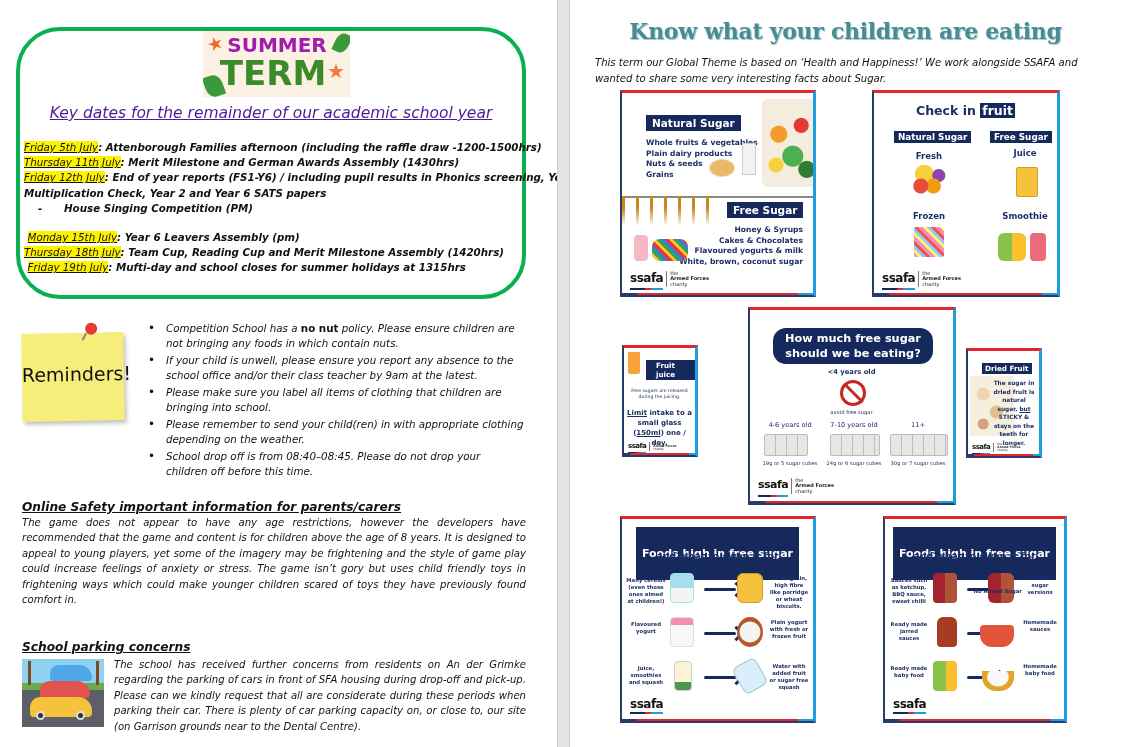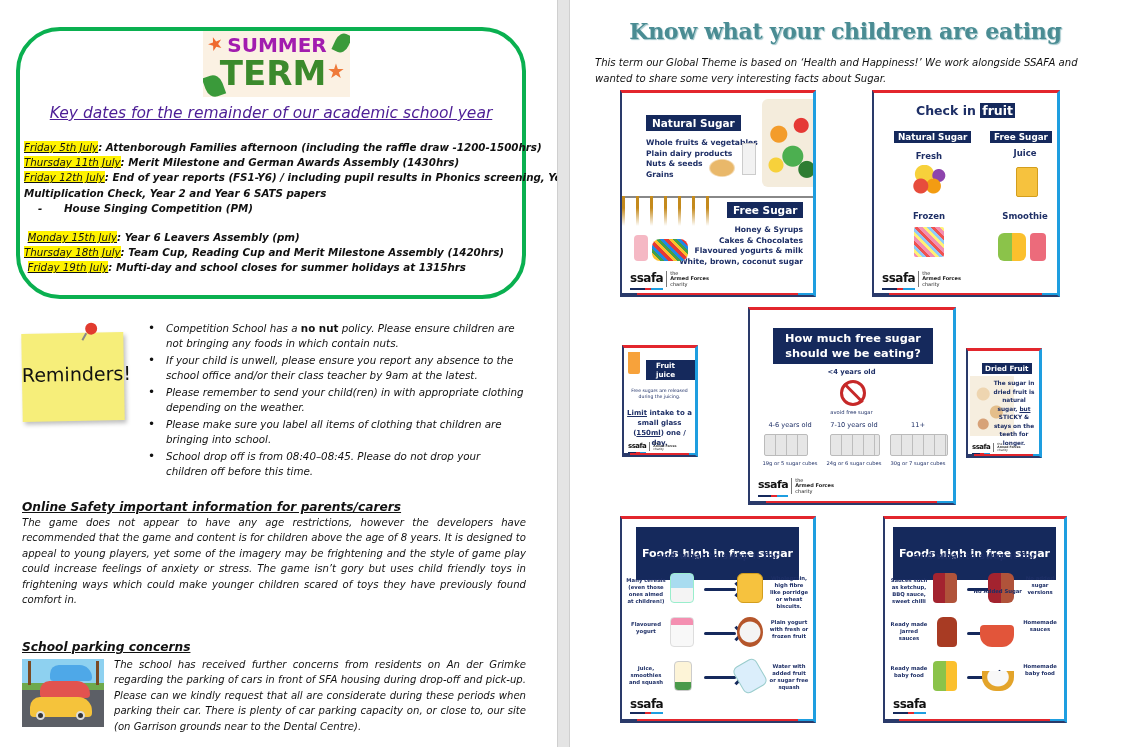--- a/index.html
+++ b/index.html
@@ -90,21 +90,21 @@
   
   .cardB { left: 302px; top: 90px; width: 188px; height: 207px; }
   .cardB .title { position: absolute; left: 0; right: 0; top: 10px; text-align: center; font-size: 12.5px; font-weight: bold; }
   .cardB .title .tag { font-size: 12.5px; padding: 0 2px; }
   .cardB .colhead { position: absolute; top: 38px; font-size: 8.8px; padding: 1px 4px; }
   .cardB .lbl { position: absolute; font-size: 8.5px; font-weight: bold; text-align: center; width: 70px; }
   .cardB .ic { position: absolute; border-radius: 6px; }
 
   
   .cardC { left: 178px; top: 307px; width: 208px; height: 198px; }
-  .cardC .hd { position: absolute; left: 23px; top: 18px; width: 160px; text-align: center; font-size: 11.3px; line-height: 15px; padding: 3px 4px; }
+  .cardC .hd { position: absolute; left: 23px; top: 18px; width: 160px; text-align: center; font-size: 11.3px; line-height: 15px; padding: 3px 4px; border-radius: 13px; }
   .cardC .lt4 { position: absolute; left: 0; right: 0; top: 58px; text-align: center; font-size: 6.8px; font-weight: bold; }
   .cardC .ban { position: absolute; left: 90px; top: 70px; width: 26px; height: 26px; border: 3px solid #c62828; border-radius: 50%; }
   .cardC .ban::after { content: ""; position: absolute; left: 9px; top: -3px; width: 3px; height: 26px; background: #c62828; transform: rotate(-45deg); }
   .cardC .avoid { position: absolute; left: 0; right: 0; top: 99px; text-align: center; font-size: 5.2px; }
   .cardC .age { position: absolute; top: 111px; font-size: 6.6px; font-weight: normal; width: 64px; text-align: center; }
   .cardC .cubes { position: absolute; top: 124px; height: 22px; width: 52px; background: repeating-linear-gradient(to right, #e6e6e6 0 10px, #bdbdbd 10px 11px); border: 1px solid #bbb; border-radius: 2px; }
   .cardC .amt { position: absolute; top: 150px; font-size: 5.2px; width: 64px; text-align: center; }
 
   
   .cardD { left: 52px; top: 345px; width: 76px; height: 112px; }
@@ -170,22 +170,22 @@
 
   <div class="sticky">
     <span class="pin-stem"></span>
     <span class="pin"></span>
     <div class="label">Reminders!</div>
   </div>
 
   <ul class="reminders">
     <li><span>Competition School has a </span><b>no nut</b><span> policy. Please ensure children are not bringing any foods in which contain nuts.</span></li>
     <li><span>If your child is unwell, please ensure you report any absence to the school office and/or their class teacher by 9am at the latest.</span></li>
+    <li><span>Please make sure you label all items of clothing that children are bringing into school.</span></li>
     <li><span>Please remember to send your child(ren) in with appropriate clothing depending on the weather.</span></li>
-    <li><span>Please make sure you label all items of clothing that children are bringing into school.</span></li>
     <li><span>School drop off is from 08:40–08:45. Please do not drop your children off before this time.</span></li>
   </ul>
 
   <div class="section-title safety-title">Online Safety important information for parents/carers</div>
   <div class="safety-body">
     <div>The game does not appear to have any age restrictions, however the developers have recommended that the game and content is for children above the age of 8 years. It is designed to appeal to young players, yet some of the imagery may be frightening and the style of game play could increase feelings of anxiety or stress. The game isn’t gory but uses child friendly toys in frightening ways which could make younger children scared of toys they have previously found comfort in.</div>
   </div>
 
   <div class="section-title parking-title">School parking concerns</div>
   <div class="parking-img">

